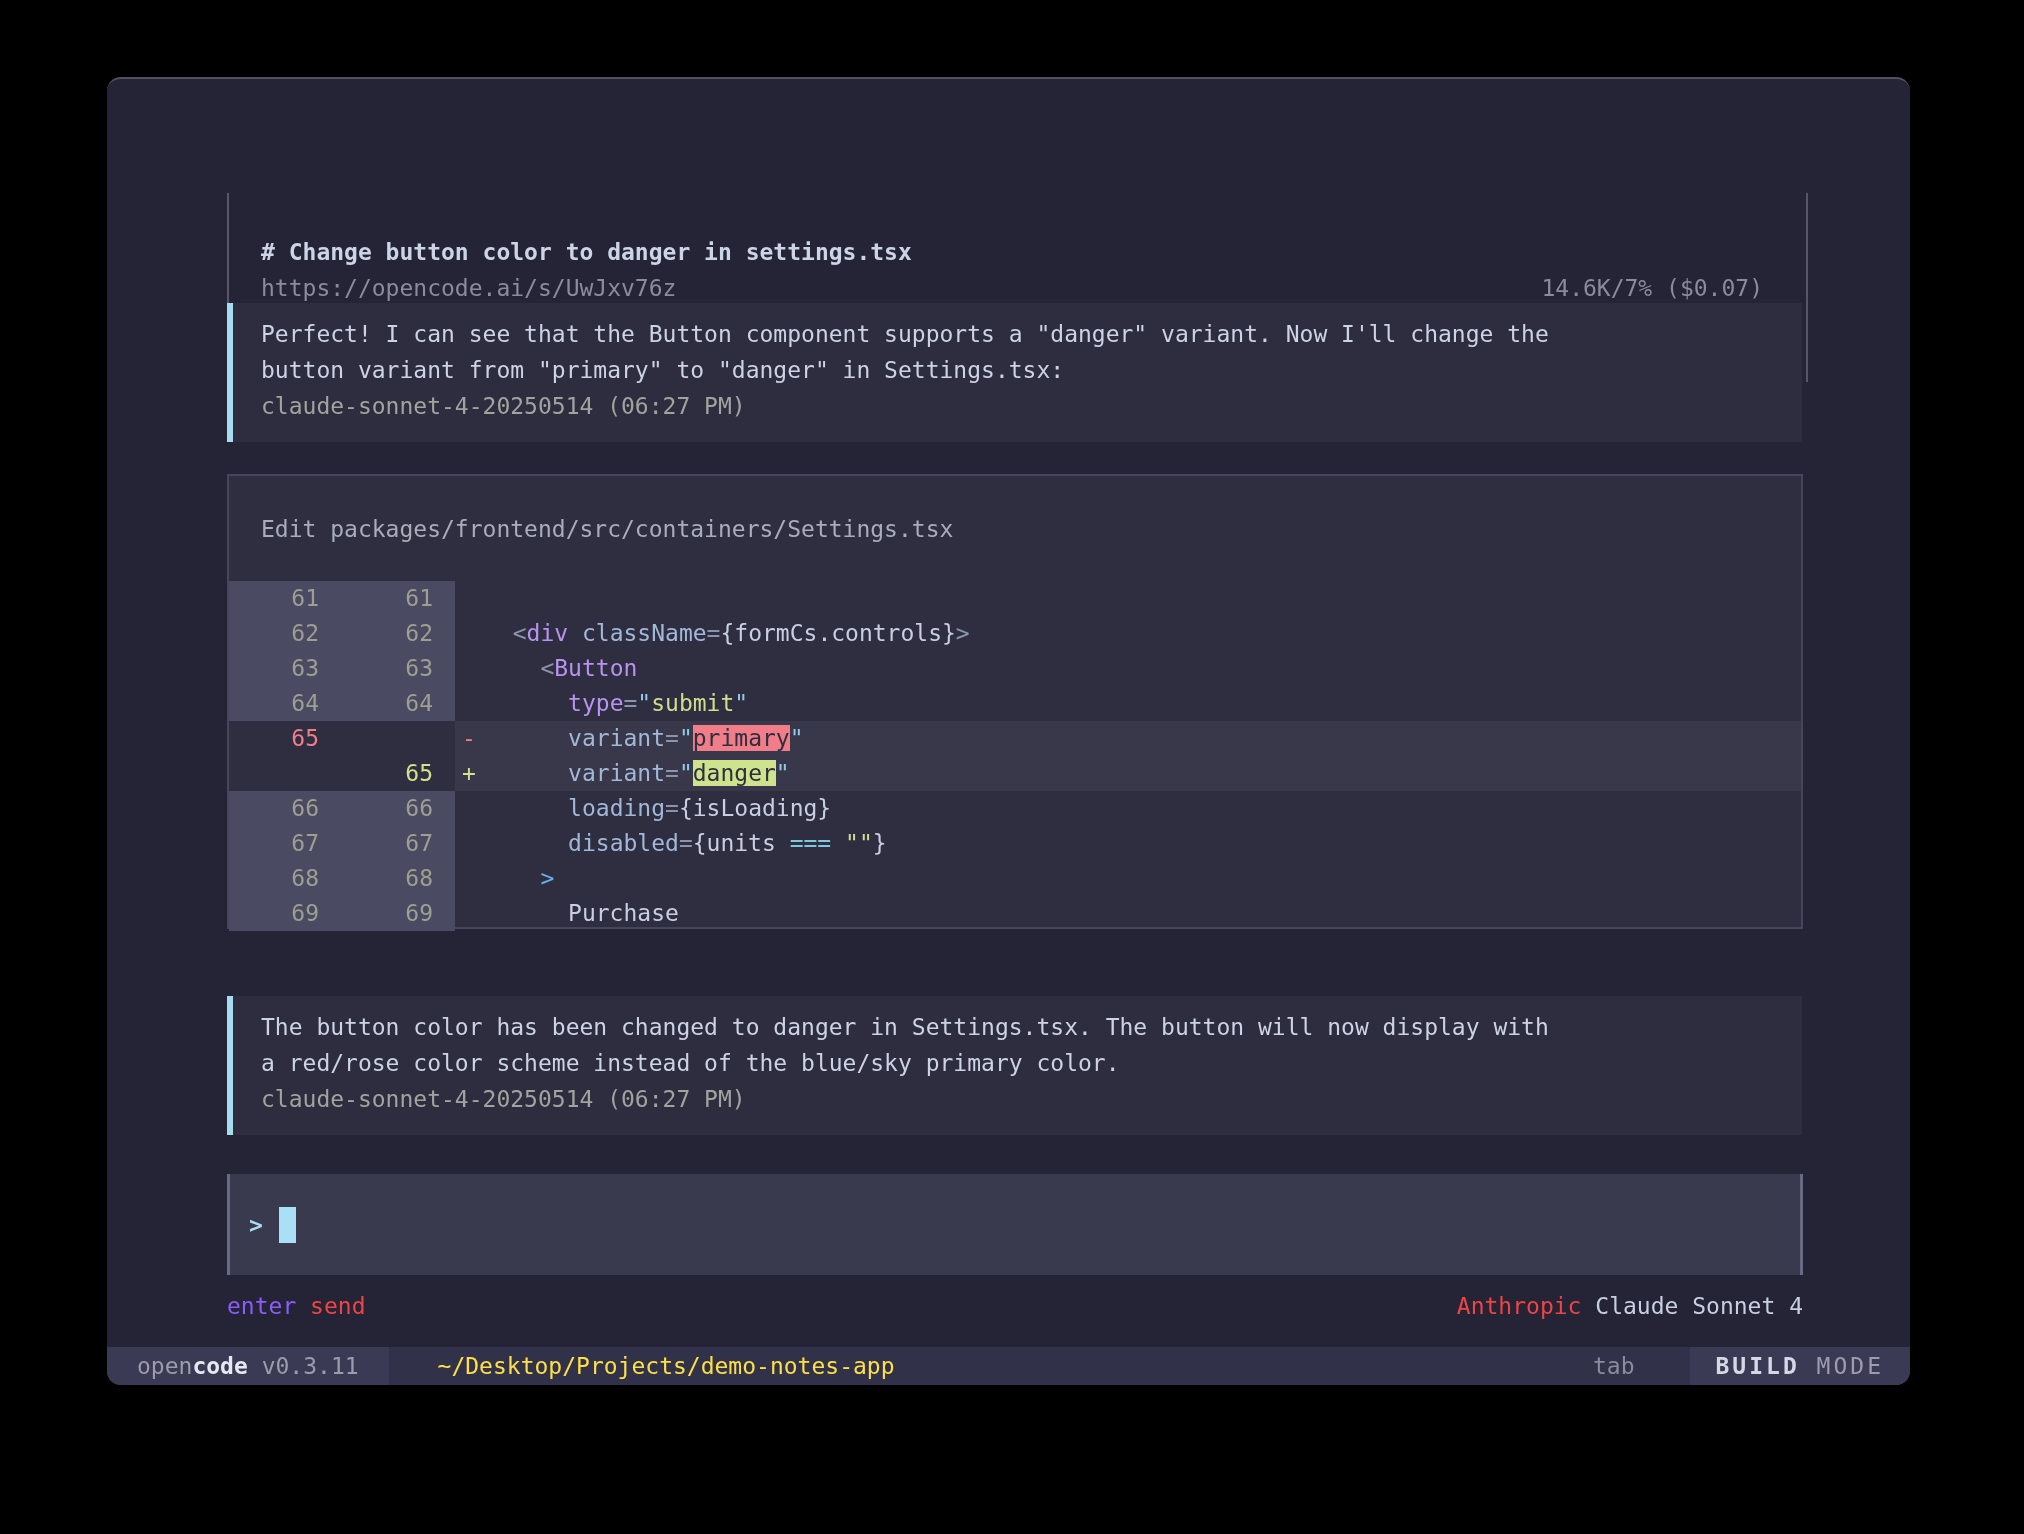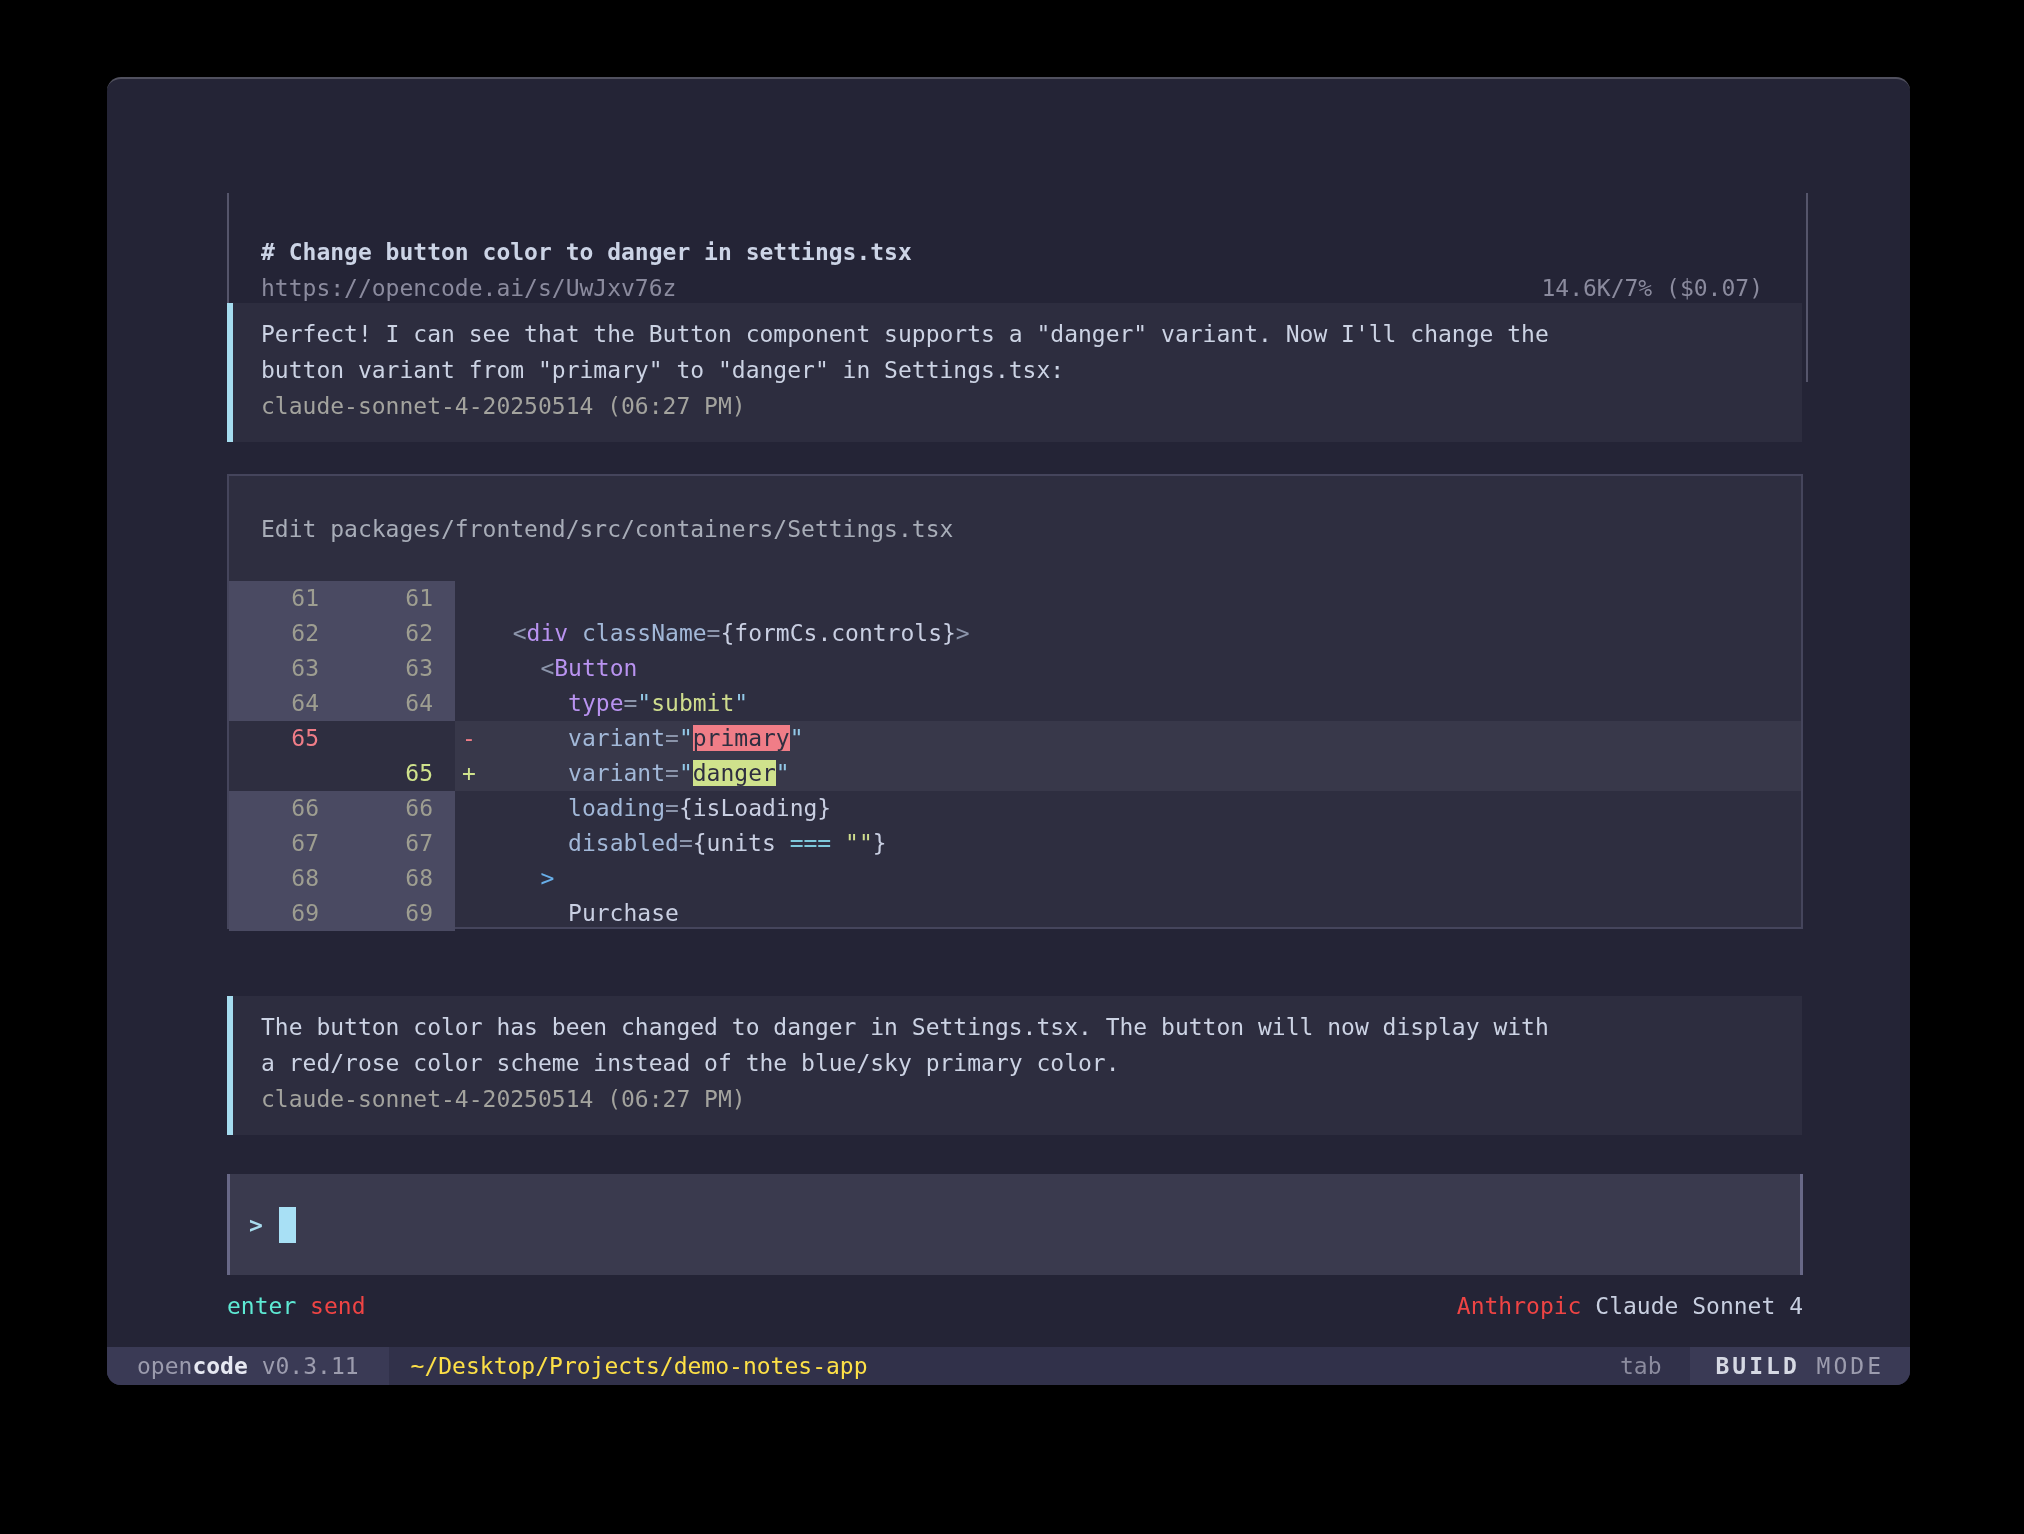--- a/index.html
+++ b/index.html
@@ -82,28 +82,28 @@
     background:#3a3a4e; border-left:3px solid #686887; border-right:3px solid #686887;
   }
   .prompt-char { position:absolute; left:19px; top:33px; font-size:23px; line-height:36px; color:#a8dcee; font-weight:bold; }
   .cursor-block { position:absolute; left:49px; top:33px; width:17px; height:36px; background:#a8e0f5; }
 
   
   .hints {
     position:absolute; left:120px; top:1212px; width:1576px;
     display:flex; justify-content:space-between; font-size:23px; line-height:30px;
   }
-  .hint-key { color:#5eead4; }
+  .hint-key { color:#8b5cf6; }
   .hint-dim { color:#ef4444; }
   .hint-strong { color:#c8cfe0; }
 
   
   .statusbar {
     position:absolute; left:0; right:0; bottom:0; height:38px;
-    background:#31314a; display:flex; align-items:center; font-size:23px;
+    background:#31314a; display:flex; align-items:center; font-size:23px;gap:27px;
   }
   .sb-app { background:#3a3a55; height:100%; display:flex; align-items:center; padding:0 30px; white-space:pre; }
   .sb-open { color:#9c9cae; }
   .sb-code { color:#e6e8f2; font-weight:bold; }
   .sb-ver { color:#9c9cae; }
   .sb-path { margin-left:22px; color:#fde047; white-space:pre; }
   .sb-spacer { flex:1; }
   .sb-tab { color:#8b8b9e; margin-right:28px; }
   .sb-mode { background:#3a3a55; height:100%; display:flex; align-items:center; padding:0 26px; letter-spacing:3px; white-space:pre; }
   .sb-mode-bold { color:#d6d9e4; font-weight:bold; }

